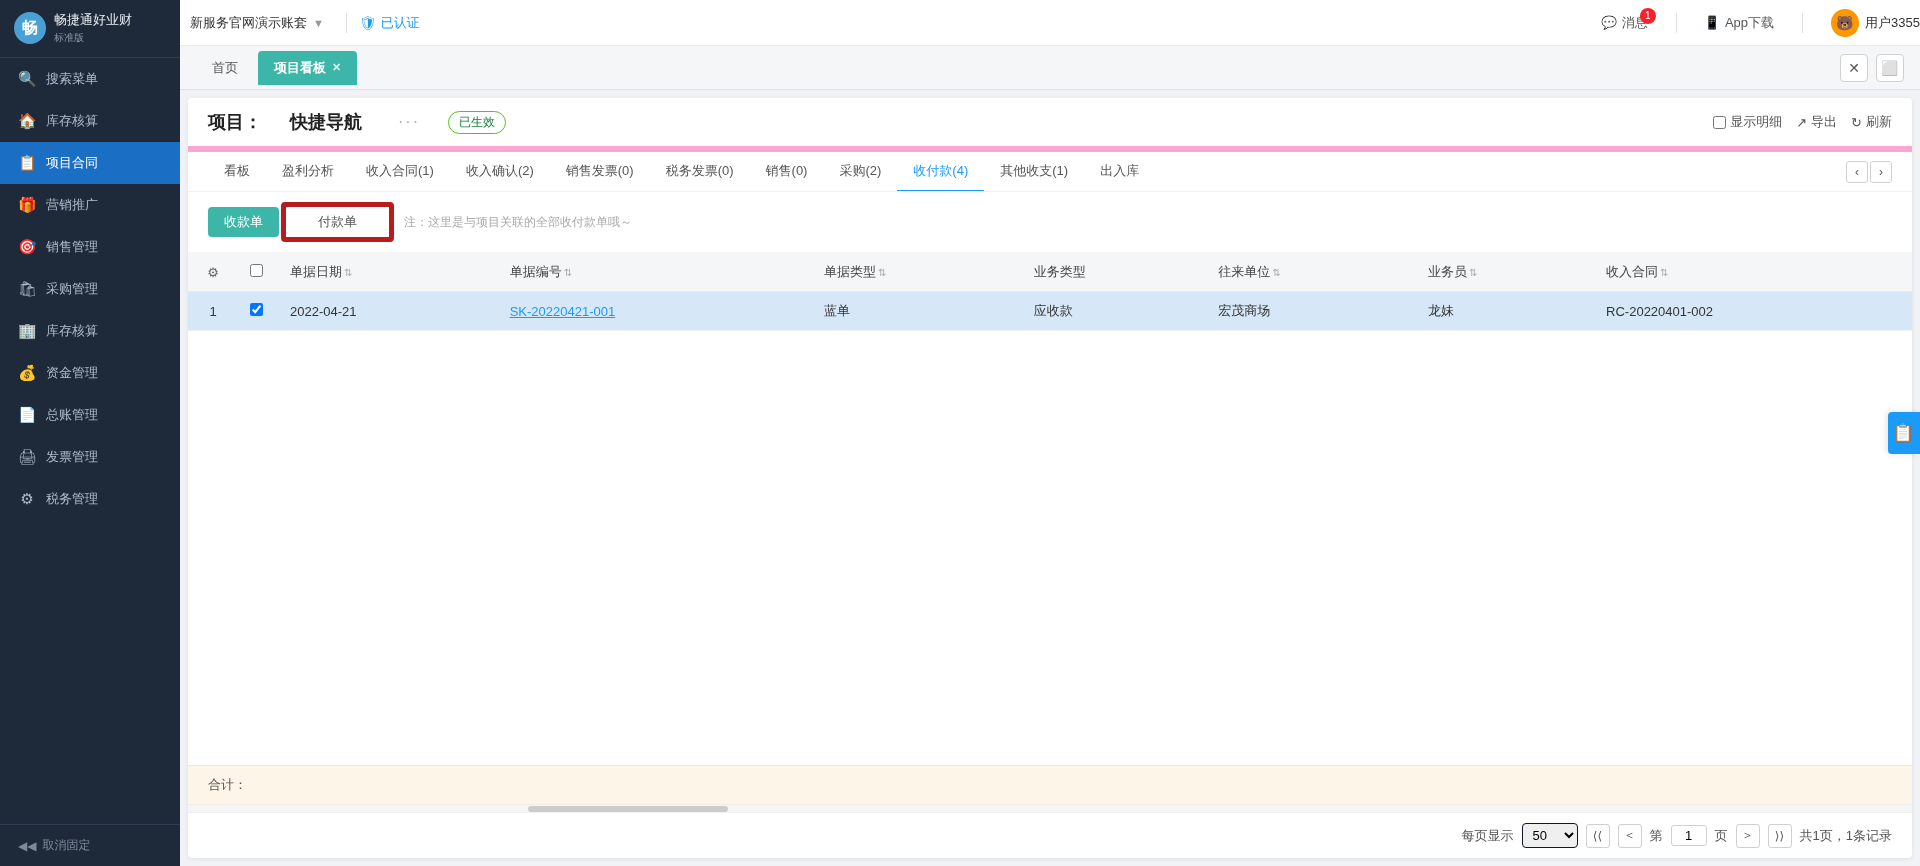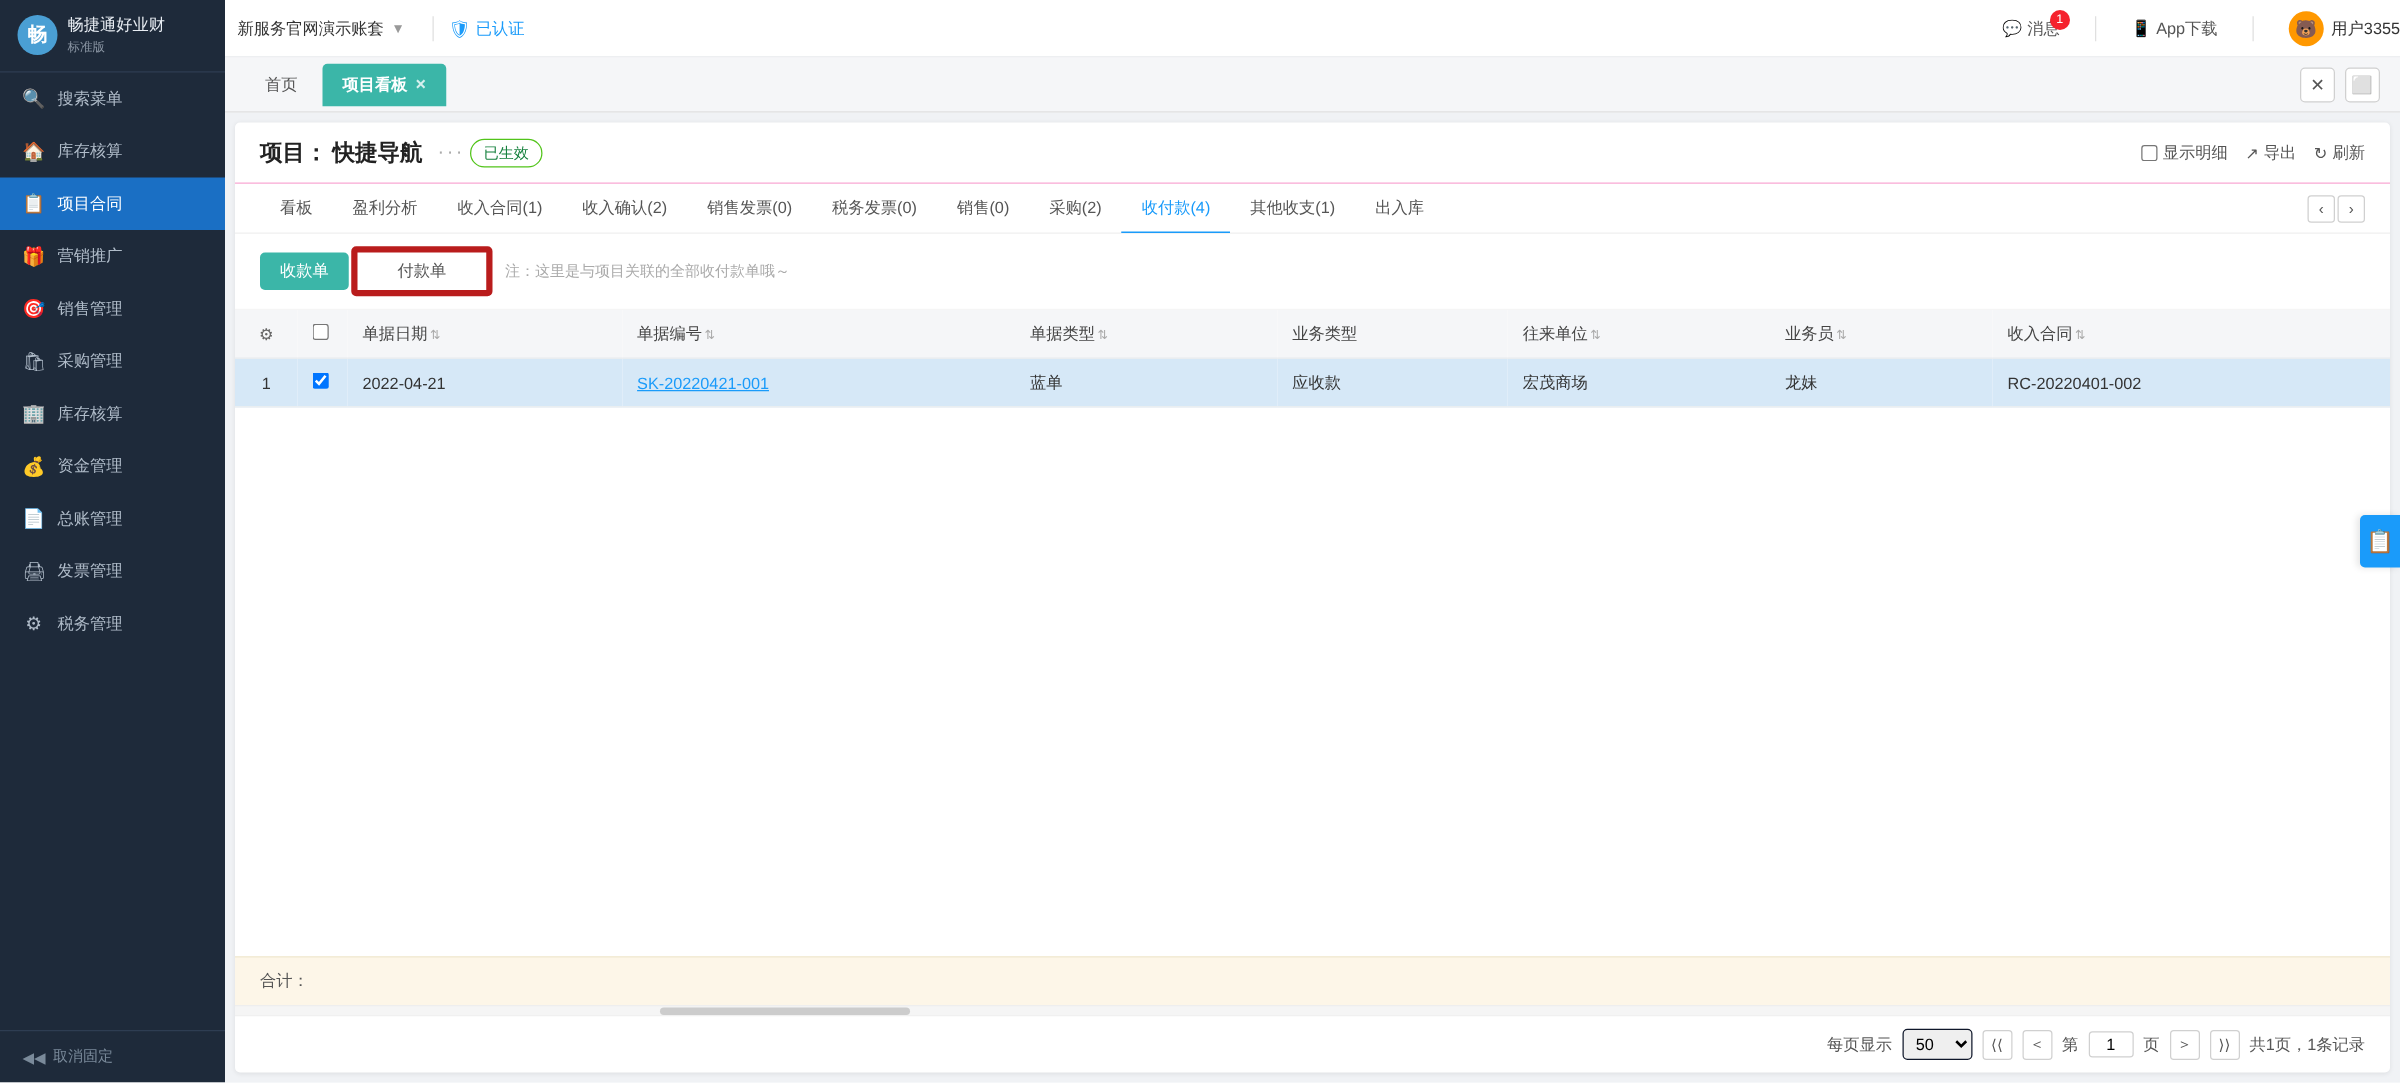--- a/index.html
+++ b/index.html
@@ -152,22 +152,22 @@
       margin: 8px;
       border-radius: 4px;
       box-shadow: 0 1px 4px rgba(0,0,0,0.08);
     }
 
     
     .project-header {
       display: flex;
       align-items: center;
       padding: 12px 20px;
-      border-bottom: 1px solid #f9a8d4;
-      gap: 4px;
+      border-bottom: 6px solid #f9a8d4;
+      gap: 28px;
     }
     .project-title {
       font-size: 18px;
       font-weight: bold;
       color: #222;
     }
     .project-more { color: #aaa; cursor: pointer; font-size: 16px; letter-spacing: 2px; margin-left: 8px; }
     .status-badge {
       border: 1px solid #52c41a;
       color: #15803d;

